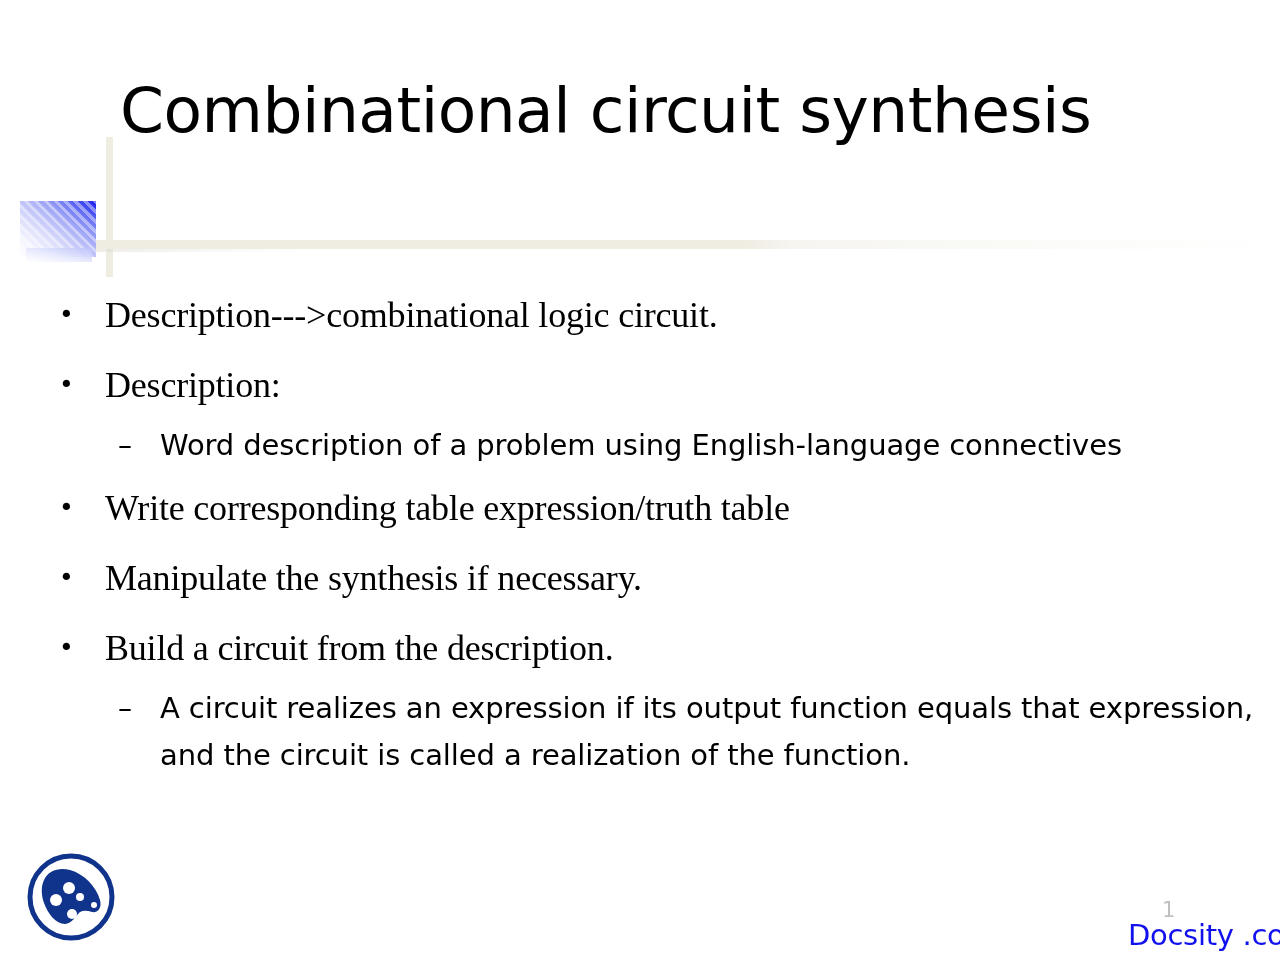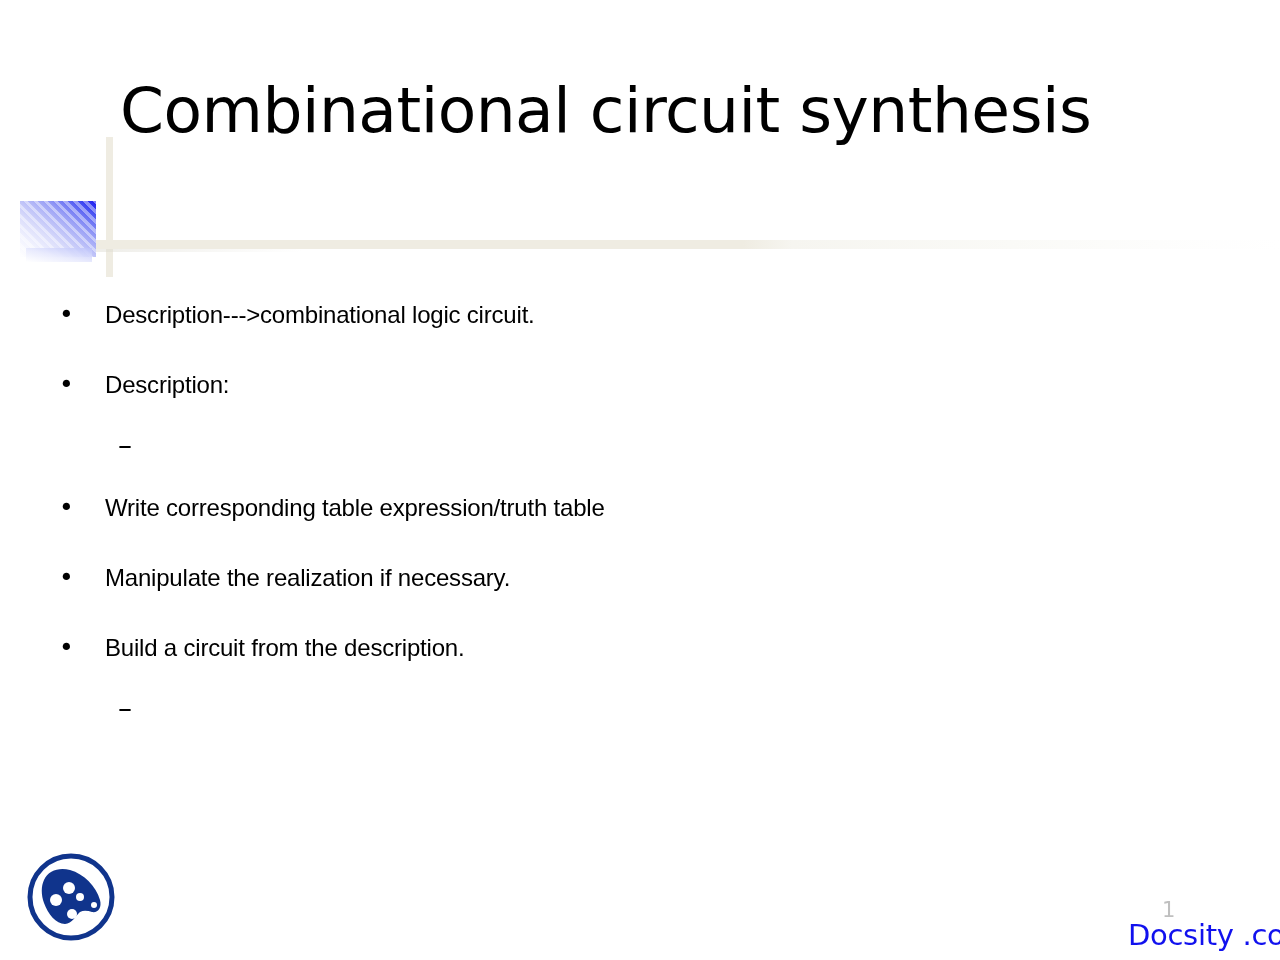--- a/index.html
+++ b/index.html
@@ -131,22 +131,22 @@
     font-family: "DejaVu Sans", sans-serif;
     font-size: 25px;
     line-height: 66px;
     color: #000000;
     text-align: left;
     padding-left: 4px;
     box-sizing: border-box;
   }
   .lvl1 .btext {
     flex: 1 1 auto;
-    font-family: Liberation Sans, sans-serif;
-    font-size: 24px;
+    font-family: Liberation Serif, serif;
+    font-size: 36px;
     line-height: 66px;
     color: #000000;
     letter-spacing: -0.2px;
     white-space: nowrap;
   }
   .lvl2 {
     padding-left: 118px;
     margin-top: 2px;
     margin-bottom: 6px;
   }
@@ -223,39 +223,41 @@
       <span class="btext">Description---&gt;combinational logic circuit.</span>
     </div>
 
     <div class="bullet-row lvl1">
       <span class="marker">•</span>
       <span class="btext">Description:</span>
     </div>
 
     <div class="bullet-row lvl2">
       <span class="marker">–</span>
+      <span class="btext">Word description of a problem using English-language connectives</span>
     </div>
 
     <div class="bullet-row lvl1">
       <span class="marker">•</span>
       <span class="btext">Write corresponding table expression/truth table</span>
     </div>
 
     <div class="bullet-row lvl1">
       <span class="marker">•</span>
-      <span class="btext">Manipulate the realization if necessary.</span>
+      <span class="btext">Manipulate the synthesis if necessary.</span>
     </div>
 
     <div class="bullet-row lvl1">
       <span class="marker">•</span>
       <span class="btext">Build a circuit from the description.</span>
     </div>
 
     <div class="bullet-row lvl2 wide">
       <span class="marker">–</span>
+      <span class="btext">A circuit realizes an expression if its output function equals that expression, and the circuit is called a realization of the function.</span>
     </div>
 
   </div>
 
   <div id="logo">
     <svg width="98" height="98" viewBox="0 0 98 98" xmlns="http://www.w3.org/2000/svg">
       <circle cx="49" cy="49" r="41" fill="none" stroke="#10348C" stroke-width="5"></circle>
       <path d="M22 32 C 26 22, 38 19, 48 22 C 62 26, 74 38, 78 52
                C 80 60, 76 65, 70 64 C 66 63, 62 62, 58 64
                C 54 67, 50 76, 43 76 C 34 76, 26 66, 22 55

